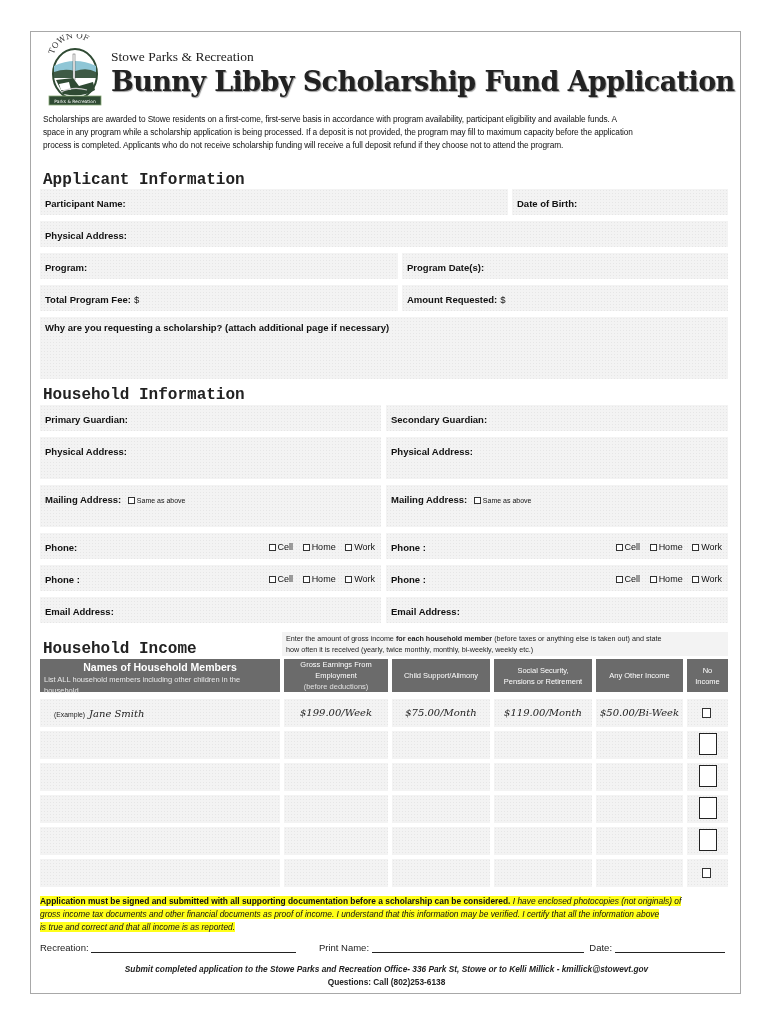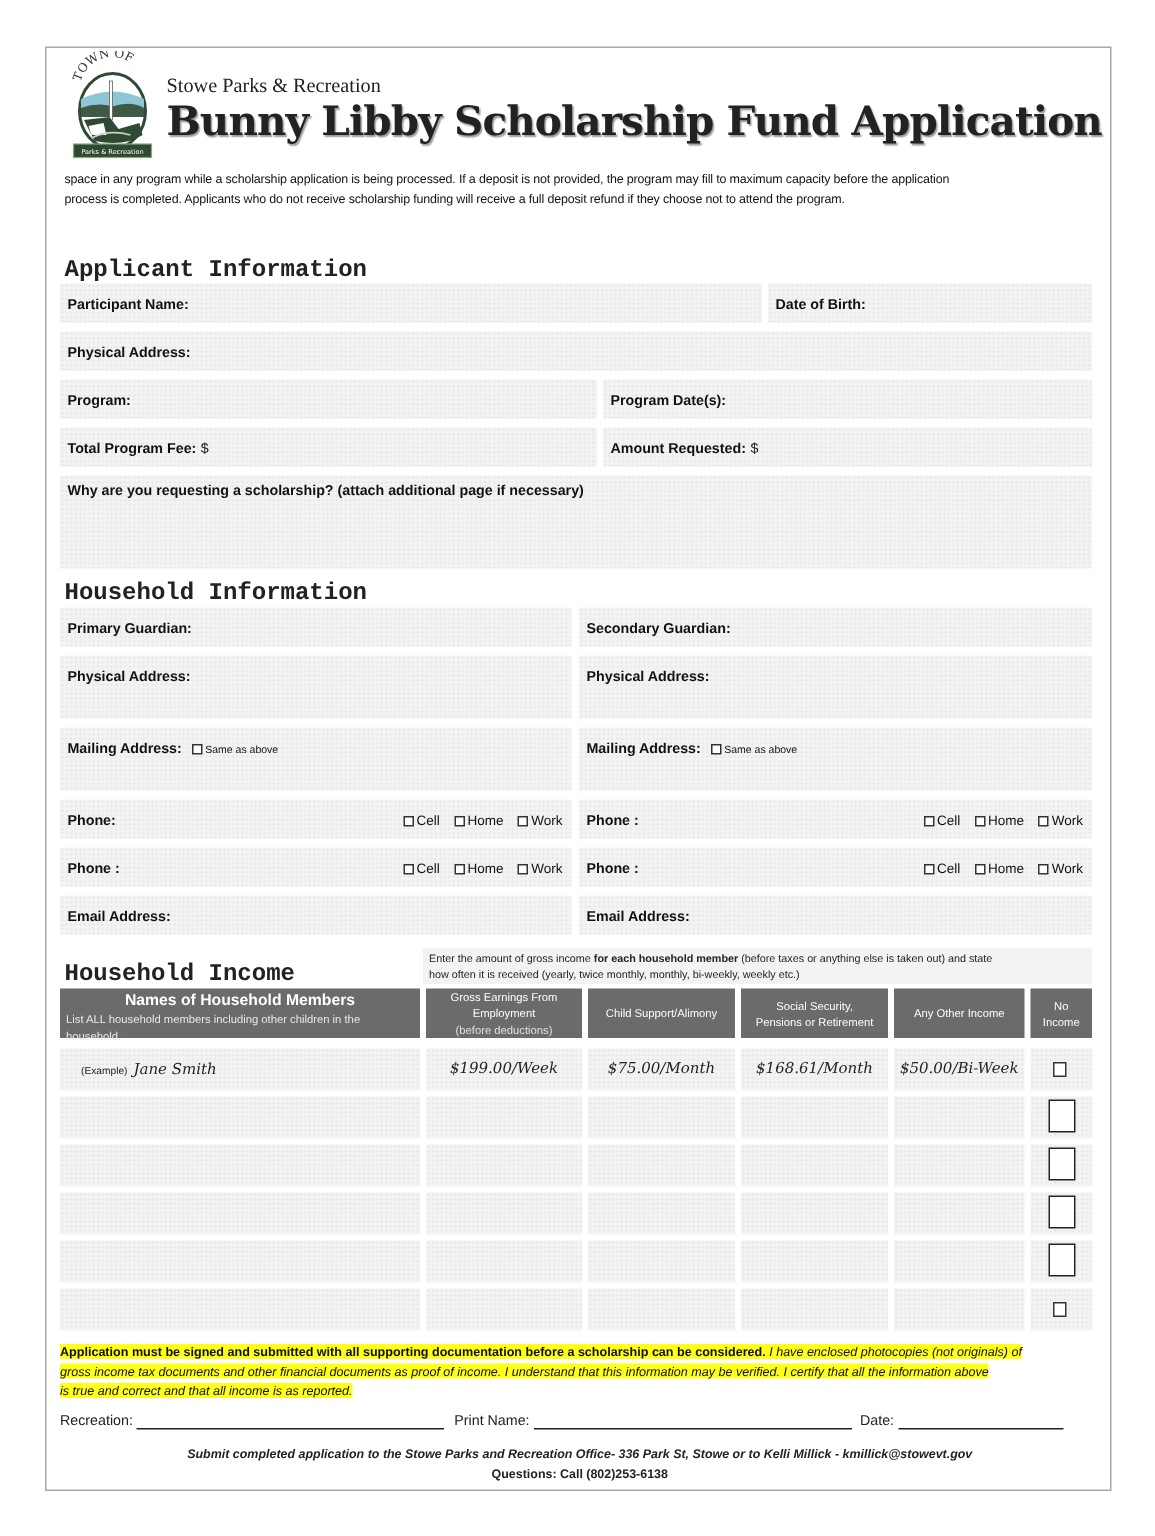--- a/index.html
+++ b/index.html
@@ -114,20 +114,21 @@
       <path d="M18,58 Q30,52 44,56" stroke="#ccc" stroke-width="1.2" fill="none"></path>
       <rect x="6" y="62" width="52" height="9" fill="#2f4a33" stroke="#8a7" stroke-width="0.8"></rect>
       <text x="32" y="68.5" text-anchor="middle" font-family="DejaVu Sans, sans-serif" font-size="4.4" fill="#fff">Parks &amp; Recreation</text>
     </svg>
   </div>
 
   <div class="org">Stowe Parks &amp; Recreation</div>
   <div class="title">Bunny Libby Scholarship Fund Application</div>
 
   <div class="intro">
+    <div>Scholarships are awarded to Stowe residents on a first-come, first-serve basis in accordance with program availability, participant eligibility and available funds. A</div>
     <div>space in any program while a scholarship application is being processed. If a deposit is not provided, the program may fill to maximum capacity before the application</div>
     <div>process is completed.  Applicants who do not receive scholarship funding will receive a full deposit refund if they choose not to attend the program.</div>
   </div>
 
   <div class="section-title" style="top:139px;">Applicant Information</div>
 
   <div class="field" style="left:9px; top:157px; width:468px; height:26px;">
     <span class="label">Participant Name:</span>
   </div>
   <div class="field" style="left:481px; top:157px; width:216px; height:26px;">
@@ -250,21 +251,21 @@
   <div class="th" style="left:656px; width:41px;">
     <div>No</div>
     <div>Income</div>
   </div>
 
   <div class="td example-label" style="left:9px; top:667px; width:240px;">
     <span>(Example)</span><span class="name">Jane Smith</span>
   </div>
   <div class="td hand" style="left:253px; top:667px; width:104px;">$199.00/Week</div>
   <div class="td hand" style="left:361px; top:667px; width:98px;">$75.00/Month</div>
-  <div class="td hand" style="left:463px; top:667px; width:98px;">$168.61/Month</div>
+  <div class="td hand" style="left:463px; top:667px; width:98px;">$119.00/Month</div>
   <div class="td hand" style="left:565px; top:667px; width:87px;">$50.00/Bi-Week</div>
   <div class="td" style="left:656px; top:667px; width:41px;">
     <div class="smcb"></div>
   </div>
 
   <div class="td" style="left:9px; top:699px; width:240px;"></div>
   <div class="td" style="left:253px; top:699px; width:104px;"></div>
   <div class="td" style="left:361px; top:699px; width:98px;"></div>
   <div class="td" style="left:463px; top:699px; width:98px;"></div>
   <div class="td" style="left:565px; top:699px; width:87px;"></div>
@@ -310,21 +311,21 @@
 
   <div class="certify">
     <div><span class="hl"><b>Application must be signed and submitted with all supporting documentation before a scholarship can be considered.</b><i> I have enclosed photocopies (not originals) of</i></span></div>
     <div><span class="hl"><i>gross income tax documents and other financial documents as proof of income. I understand that this information may be verified. I certify that all the information above</i></span></div>
     <div><span class="hl"><i>is true and correct and that all income is as reported.</i></span></div>
   </div>
 
   <div class="sigline">
     <span>Recreation:</span>
     <span class="blank" style="width:205px;"></span>
-    <span style="margin-left:4px;">Print Name:</span>
+    <span style="margin-left:20px;">Print Name:</span>
     <span class="blank" style="width:212px;"></span>
     <span style="margin-left:3px;">Date:</span>
     <span class="blank" style="width:110px;"></span>
   </div>
 
   <div class="footer" style="top:932px;font-style:italic;">Submit completed application to the Stowe Parks and Recreation Office- 336 Park St, Stowe or to Kelli Millick - kmillick@stowevt.gov</div>
   <div class="footer" style="top:945px;">Questions: Call (802)253-6138</div>
 
 </div>
 

